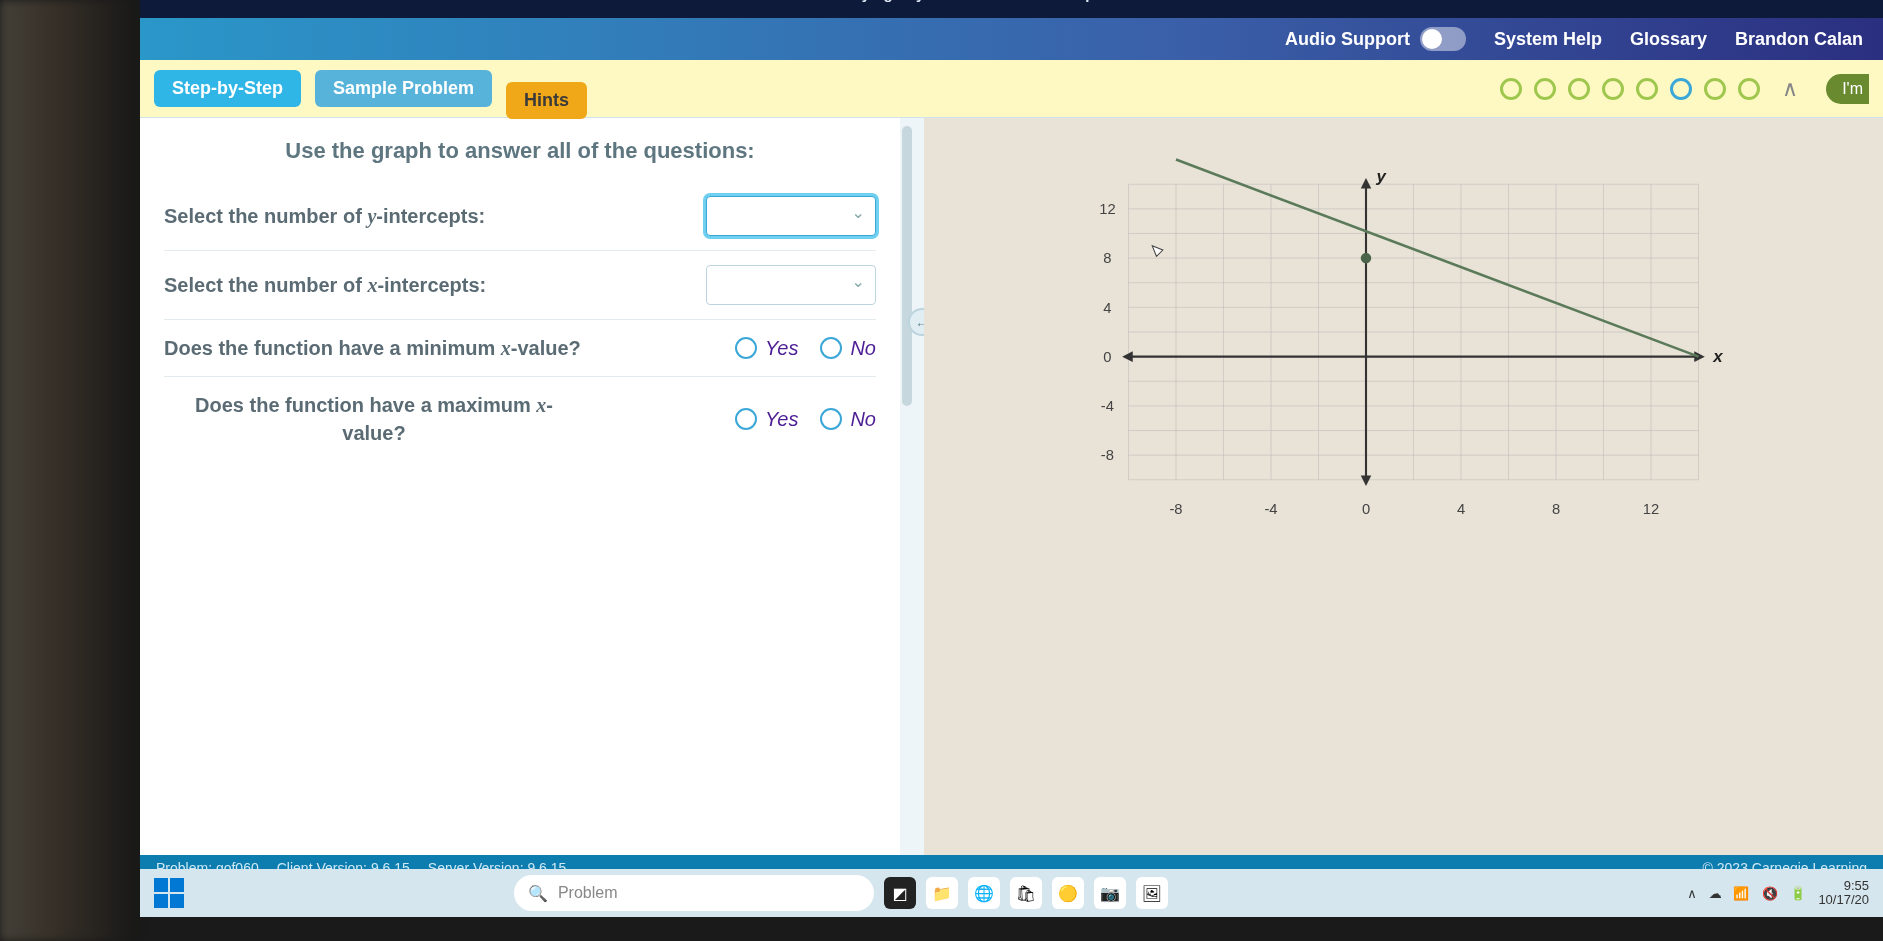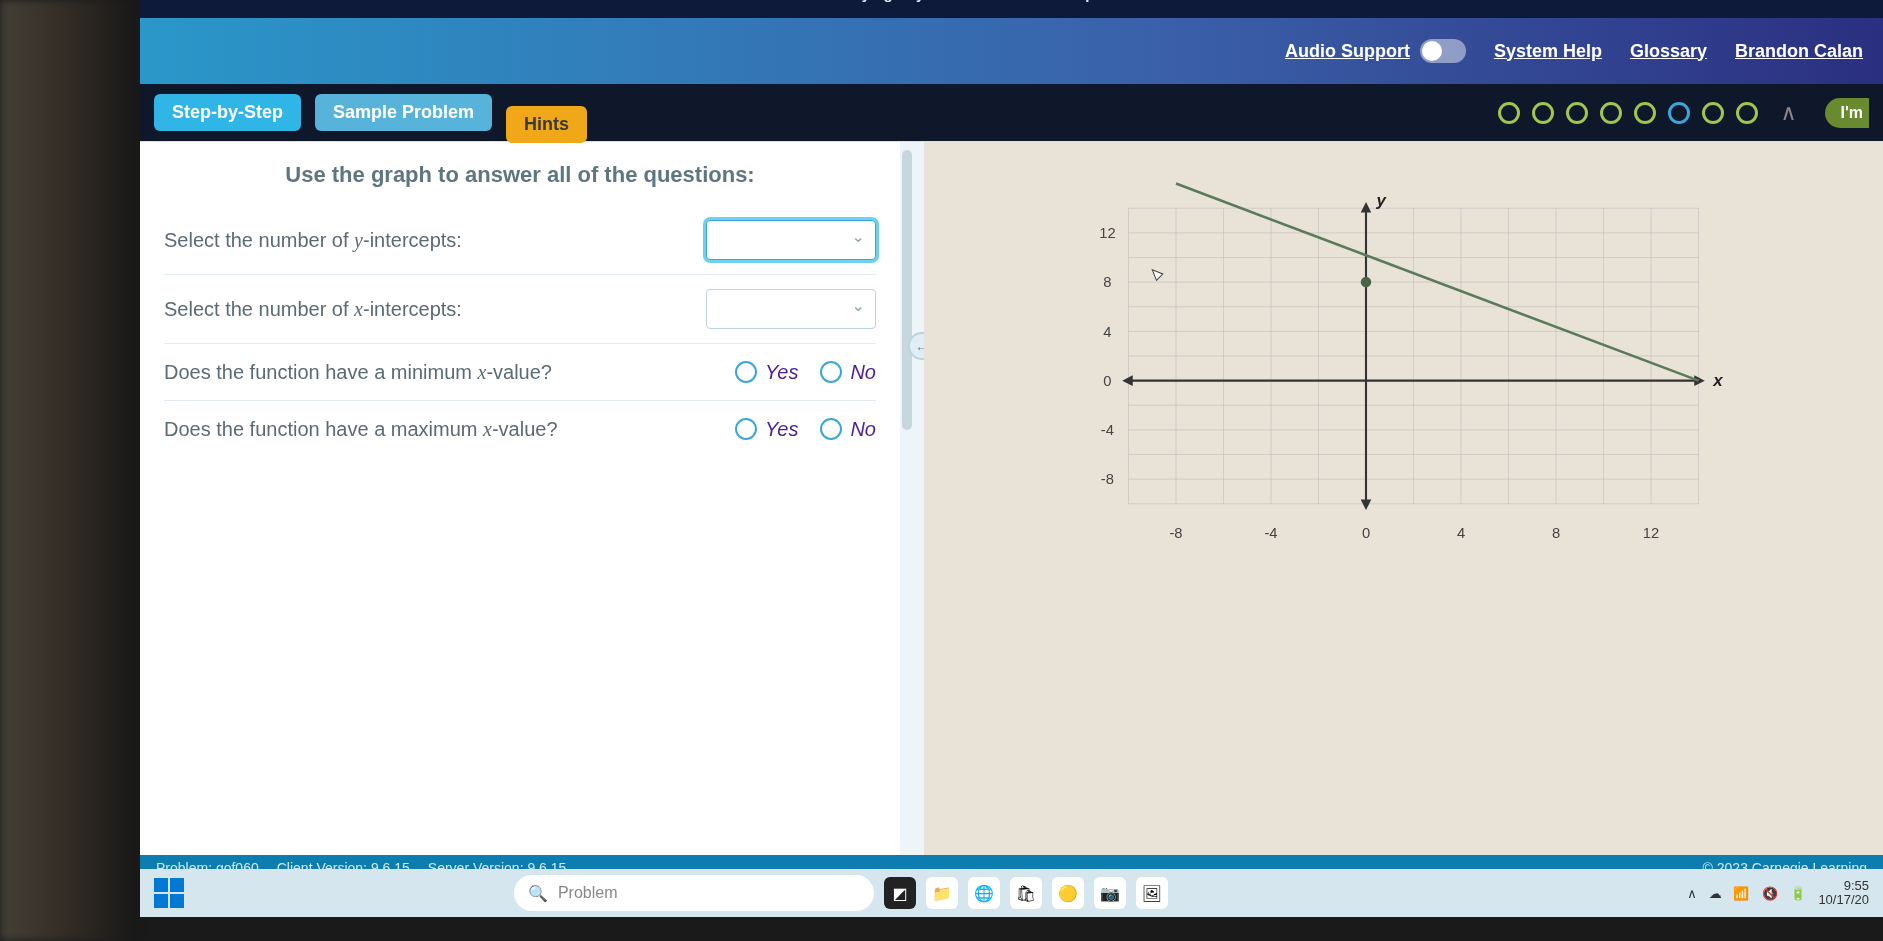--- a/index.html
+++ b/index.html
@@ -9,46 +9,46 @@
 .bezel { position: absolute; inset: 0; background: #1a1a1a; }
 .bezel::before { content:""; position:absolute; left:0; top:0; bottom:0; width:140px; background:linear-gradient(90deg,#c0b090 0%,#8a7050 40%,#101010 100%); filter:blur(4px); opacity:.25; }
 
 .screen { position: absolute; left: 140px; right: 0; top: 0; bottom: 60px; background: #fff; display: flex; flex-direction: column; }
 
 
 .title-strip { height: 18px; background: #0d1a3a; color: #dfe6f5; font-weight: 700; font-size: 15px; text-align: center; line-height: 0px; overflow: hidden; padding-top:0; }
 .title-strip span { position: relative; top: -6px; }
 
 
-.header { height: 66px; background: linear-gradient(90deg,#2a97c9 0%,#3a5fa8 60%,#2b2f80 100%); display: flex; align-items: center; justify-content: flex-end; color: #fff; padding: 0 20px 0 0; gap: 28px; font-size: 18px; text-decoration: underline; }
+.header { height: 42px; background: linear-gradient(90deg,#2a97c9 0%,#3a5fa8 60%,#2b2f80 100%); display: flex; align-items: center; justify-content: flex-end; color: #fff; padding: 0 20px 0 0; gap: 28px; font-size: 18px; }
 .header .audio { display: flex; align-items: center; gap: 10px; font-weight: 600; }
 .toggle { width: 46px; height: 24px; border-radius: 12px; background: rgba(255,255,255,.45); position: relative; }
 .toggle::after { content:""; position:absolute; width:20px; height:20px; border-radius:50%; background:#fff; top:2px; left:2px; }
 .header a { color:#fff; font-weight:600; cursor:pointer; }
 
 
-.toolbar-row { height: 58px; background: #0f172a; display:flex; align-items:center; padding:16px 14px; gap:14px; border-bottom:1px solid #d0e3ec; }
+.toolbar-row { height: 58px; background: #fef9c3; display:flex; align-items:center; padding:16px 14px; gap:14px; border-bottom:1px solid #d0e3ec; }
 .tab-btn { padding: 8px 18px; border-radius: 6px; font-size: 18px; font-weight: 600; color: #fff; cursor:pointer; border:none; }
 .tab-step { background:#2fb5e6; }
 .tab-sample { background:#57b3d9; }
 .tab-hints { background:#f0a818; color:#3a3a3a;margin-top:24px; }
 .spacer { flex:1; }
 .progress-dots { display:flex; gap:12px; align-items:center; }
 .dot { width:22px; height:22px; border-radius:50%; border:3px solid #9fc64d; }
 .dot.blue { border-color:#3ba7d8; }
 .caret-up { color:#888; font-size:22px; margin-left:10px; }
-.im-btn { background:#6a8a2f; color:#fff; border-radius:18px 0 0 18px; padding:6px 6px 6px 16px; margin-left:14px; font-weight:700; }
+.im-btn { background:#6a8a2f; color:#fff; border-radius:18px 0 0 18px; padding:6px 6px 6px 16px; margin-left:14px; font-weight:400; }
 
 
 .main { flex:1; display:flex; overflow:hidden; }
 .left-pane { width: 760px; padding: 20px 24px; color:#5a6b74; font-size:20px; position:relative;text-align:center; }
 .left-pane h3 { color:#5e767f; font-weight:700; font-size:22px; margin-bottom:18px; }
 .q-row { display:flex; align-items:center; justify-content:space-between; padding:14px 0; border-bottom:1px solid #e2ecf0; }
 .q-row:last-child { border-bottom:none; }
-.q-label { max-width: 420px; line-height:1.4; }
+.q-label { max-width: 420px; line-height:1.4;font-weight:bold; }
 .q-label i { font-style:italic; font-family:'Times New Roman',serif; }
 .select-box { width:170px; height:40px; border:1px solid #bcd4dd; border-radius:4px; background:#fff; position:relative; }
 .select-box.focus { box-shadow:0 0 0 3px #6fd0f0; border-color:#3ba7d8; }
 .select-box::after { content:"⌄"; position:absolute; right:10px; top:6px; color:#8aa; font-size:16px; }
 .yn { display:flex; gap:22px; align-items:center; }
 .radio { width:22px; height:22px; border:2.5px solid #3ba7d8; border-radius:50%; display:inline-block; vertical-align:middle; }
 .yn label { display:flex; align-items:center; gap:8px; color:#4c1d95; cursor:pointer;font-style:italic; }
 
 .scroll-gutter { width:24px; background:#eef5f8; position:relative; }
 .scroll-thumb { position:absolute; left:2px; width:10px; top:8px; height:280px; background:#c7d7de; border-radius:5px; }

